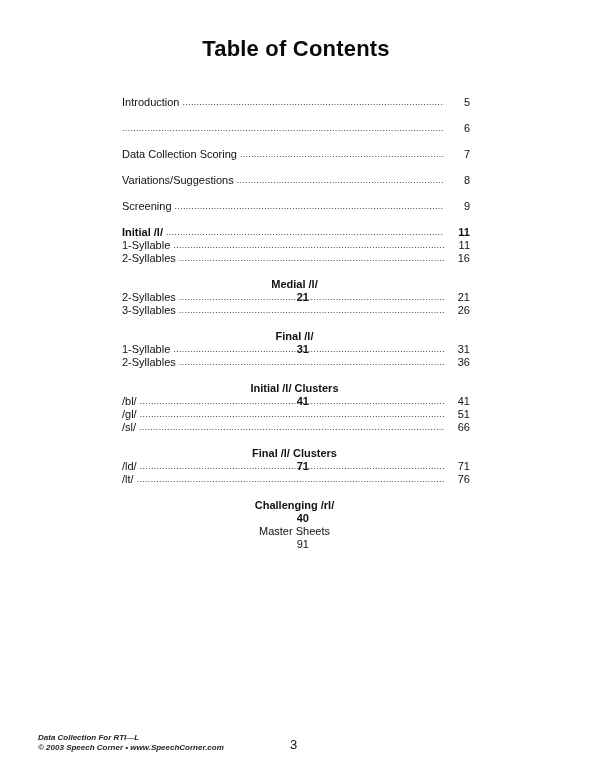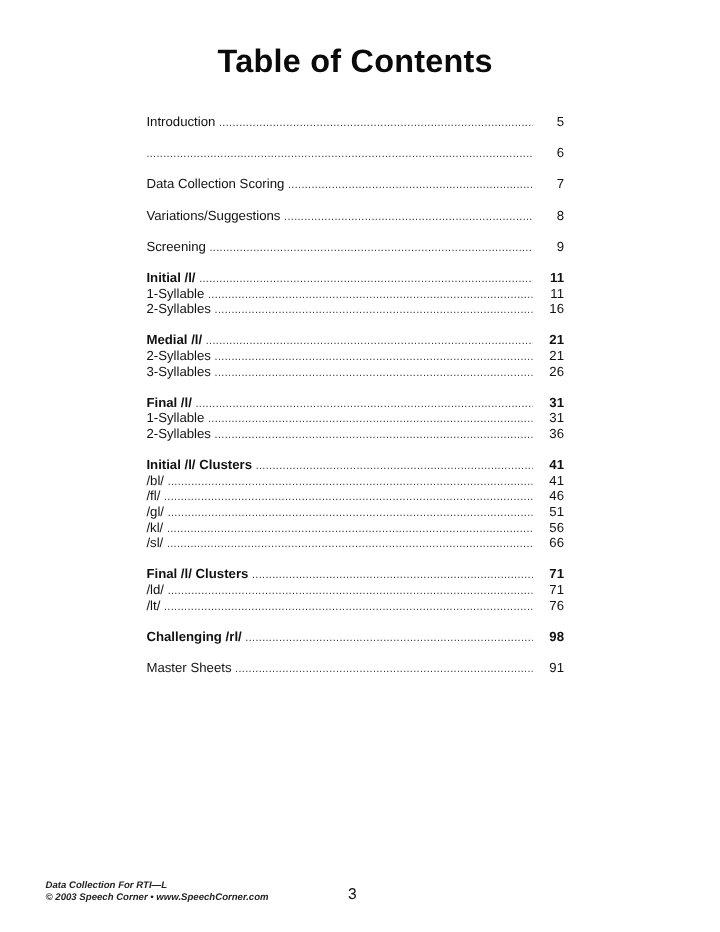--- a/index.html
+++ b/index.html
@@ -14,21 +14,21 @@
       overflow: hidden;
       font-family: "Liberation Sans", sans-serif;
       color: #111;
     }
     .title {
       position: absolute;
       top: 36px;
       left: 0;
       width: 592px;
       text-align: center;
-      font-size: 27px;
+      font-size: 22px;
       font-weight: bold;
       letter-spacing: 0.2px;
       color: #0a0a0a;
     }
     .toc {
       position: absolute;
       left: 122px;
       top: 96px;
       width: 348px;
     }
@@ -55,21 +55,21 @@
       content: "..............................................................................................................................................................................................";
     }
     .row .page {
       width: 26px;
       text-align: right;
     }
     .row.bold .label, .row.bold .page {
       font-weight: bold;
     }
     .gap-lg { margin-top: 13px; }
-    .gap-md { margin-top: 13px; }
+    .gap-md { margin-top: 13px; flex-direction: column; }
     .footer-left {
       position: absolute;
       left: 38px;
       top: 733px;
       font-size: 8px;
       font-style: italic;
       line-height: 10px;
       color: #222;
       font-weight: bold;
     }
@@ -165,35 +165,25 @@
     <span class="label">Initial /l/ Clusters</span>
     <span class="leader"></span>
     <span class="page">41</span>
   </div>
   <div class="row">
     <span class="label">/bl/</span>
     <span class="leader"></span>
     <span class="page">41</span>
   </div>
   <div class="row">
-    <span class="label">/fl/</span>
-    <span class="leader"></span>
-    <span class="page">46</span>
-  </div>
-  <div class="row">
     <span class="label">/gl/</span>
     <span class="leader"></span>
     <span class="page">51</span>
   </div>
   <div class="row">
-    <span class="label">/kl/</span>
-    <span class="leader"></span>
-    <span class="page">56</span>
-  </div>
-  <div class="row">
     <span class="label">/sl/</span>
     <span class="leader"></span>
     <span class="page">66</span>
   </div>
 
   <div class="row bold gap-md">
     <span class="label">Final /l/ Clusters</span>
     <span class="leader"></span>
     <span class="page">71</span>
   </div>
@@ -204,21 +194,21 @@
   </div>
   <div class="row">
     <span class="label">/lt/</span>
     <span class="leader"></span>
     <span class="page">76</span>
   </div>
 
   <div class="row bold gap-md">
     <span class="label">Challenging /rl/</span>
     <span class="leader"></span>
-    <span class="page">98</span>
+    <span class="page">40</span>
   </div>
 
   <div class="row gap-md">
     <span class="label">Master Sheets</span>
     <span class="leader"></span>
     <span class="page">91</span>
   </div>
 </div>
 
 <div class="footer-left">

